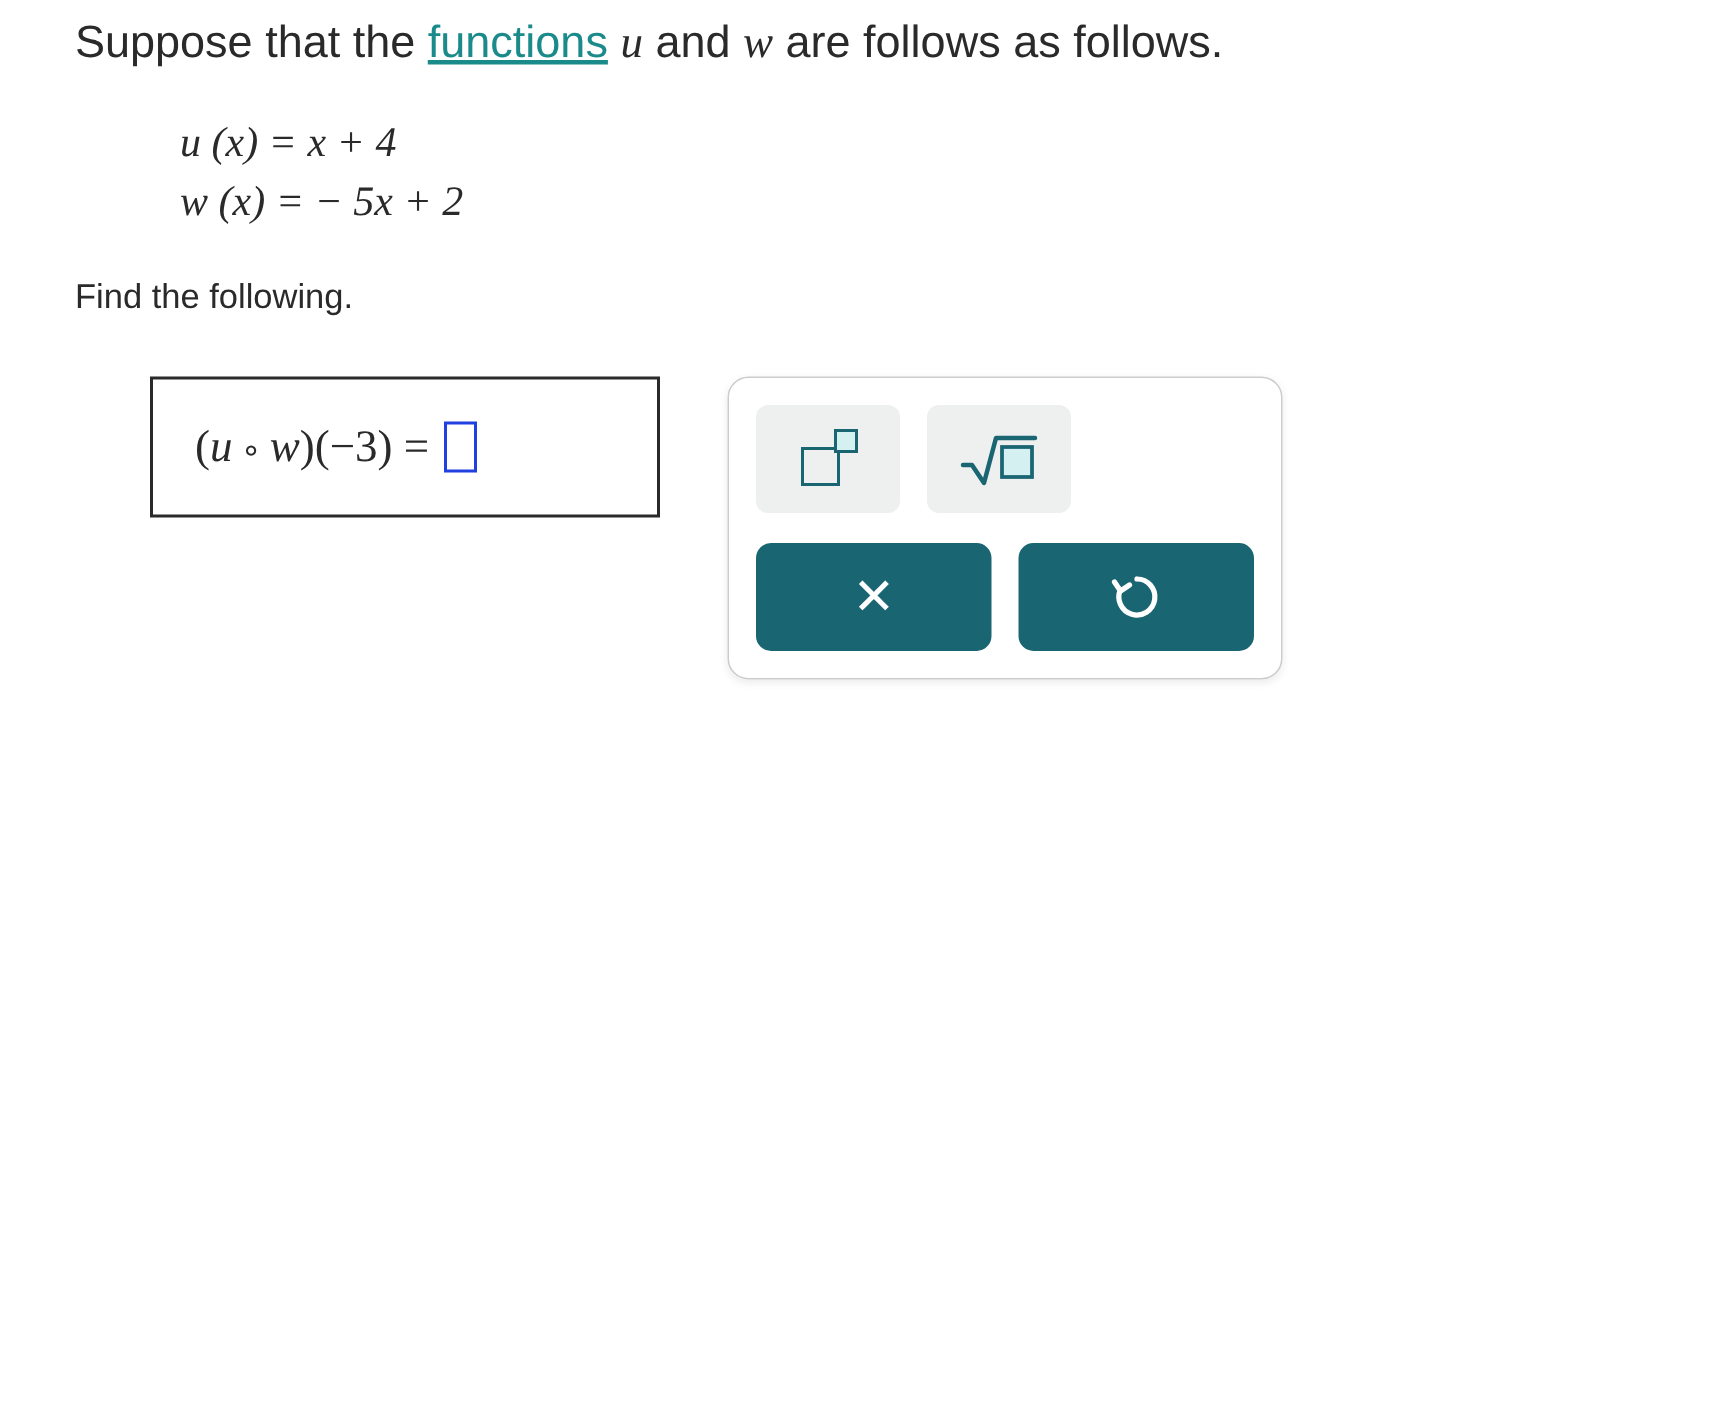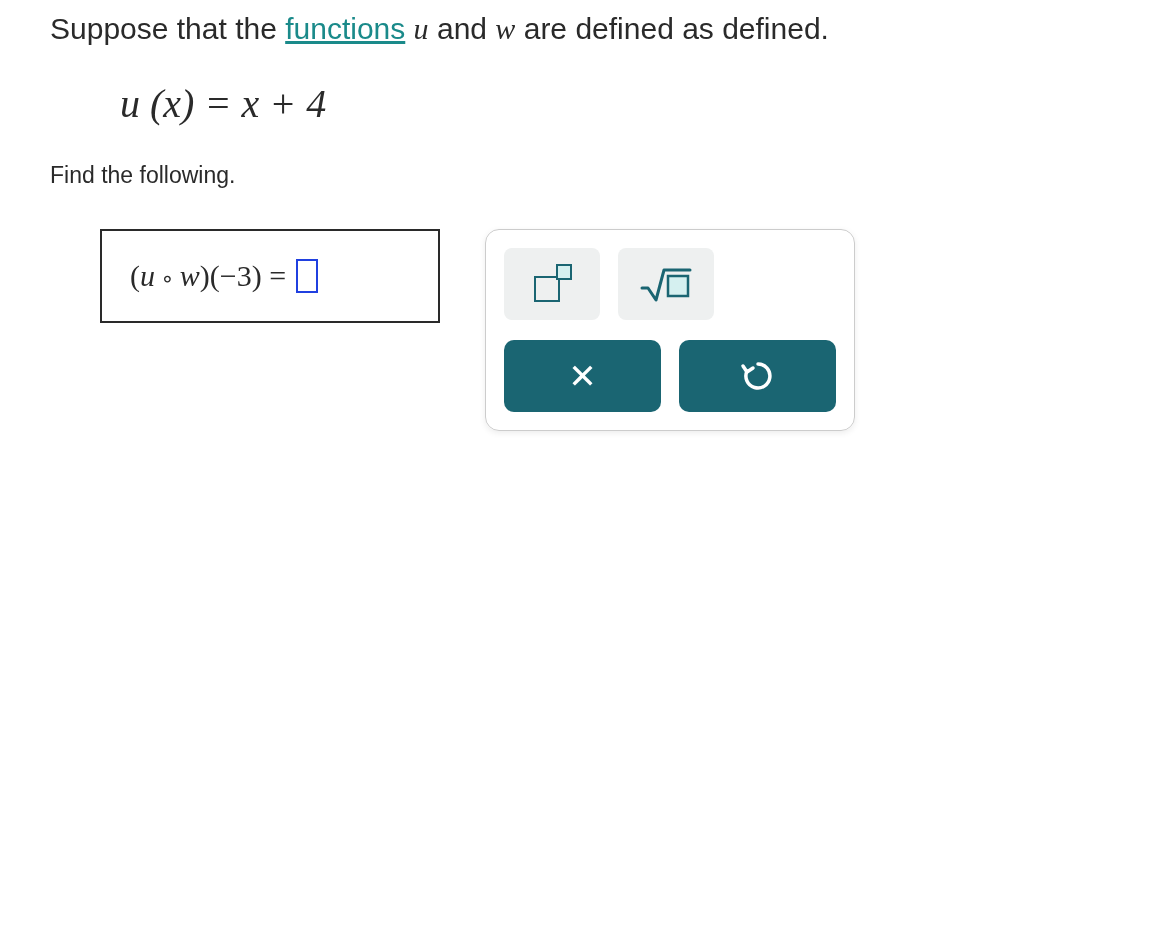--- a/index.html
+++ b/index.html
@@ -19,21 +19,21 @@
     color: #2a2a2a;
     margin-bottom: 30px;
   }
   .intro a {
     color: #1a8a8a;
     text-decoration: underline;
   }
   .ital { font-style: italic; font-family: 'Times New Roman', serif; }
   .math-block {
     font-family: 'Times New Roman', serif;
-    font-size: 40px;
+    font-size: 28px;
     font-style: italic;
     margin-left: 70px;
     margin-bottom: 30px;
     line-height: 1.4;
   }
   .prompt {
     font-size: 23px;
     margin-bottom: 40px;
   }
   .work-area {
@@ -131,25 +131,26 @@
     color: #fff;
     line-height: 1;
   }
   .undo-icon svg { display:block; }
 </style>
 </head>
 <body>
 
 <div class="container">
   <div class="intro">
-    <span>Suppose that the </span><a href="#">functions</a><span> </span><span class="ital">u</span><span> and </span><span class="ital">w</span><span> are defined as defined.</span>
+    <span>Suppose that the </span><a href="#">functions</a><span> </span><span class="ital">u</span><span> and </span><span class="ital">w</span><span> are follows as follows.</span>
   </div>
 
   <div class="math-block">
     <div>u (x) = x + 4</div>
+    <div>w (x) = − 5x + 2</div>
   </div>
 
   <div class="prompt">Find the following.</div>
 
   <div class="work-area">
     <div class="answer-box">
       <div class="answer-row">
         <span class="math-expr">
           <span>(</span><span class="fn">u</span><span style="font-size:22px;"> ∘ </span><span class="fn">w</span><span>)</span><span>(</span><span>−3</span><span>)</span><span> = </span>
         </span>

